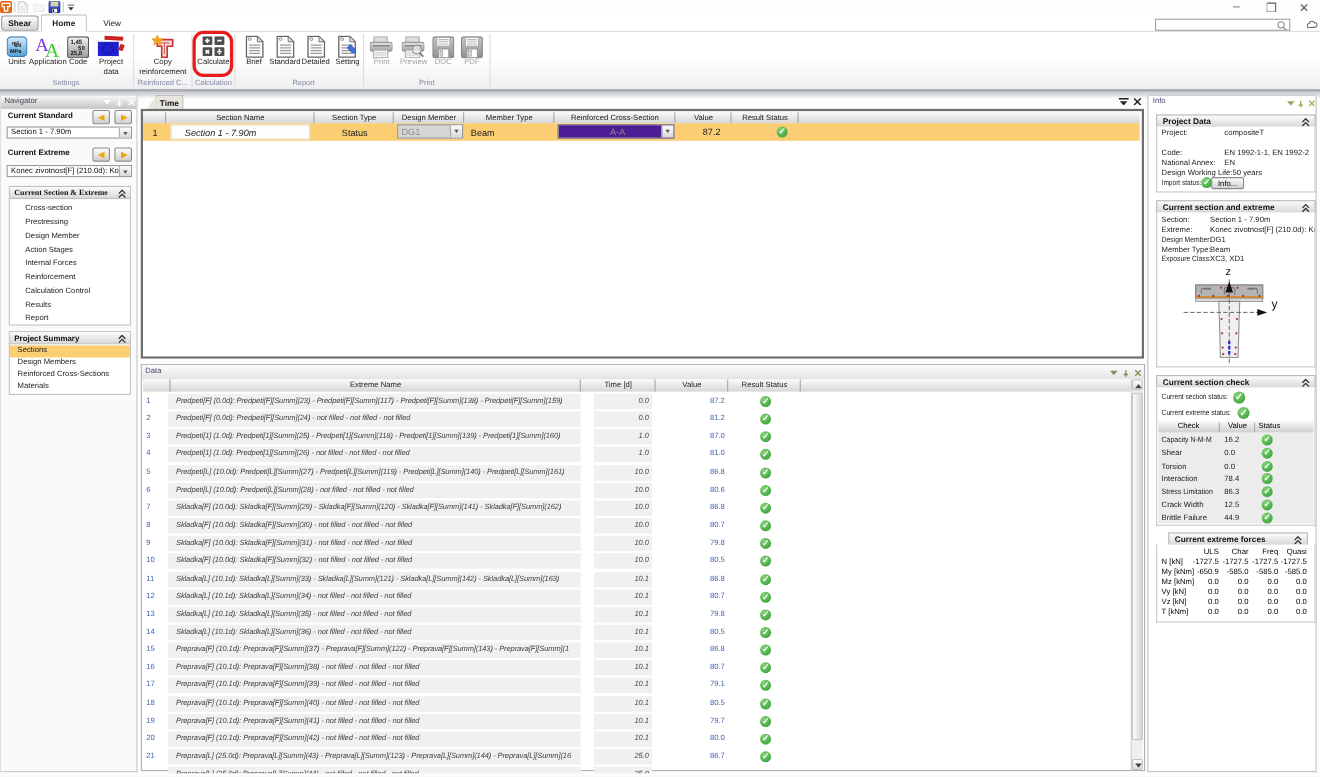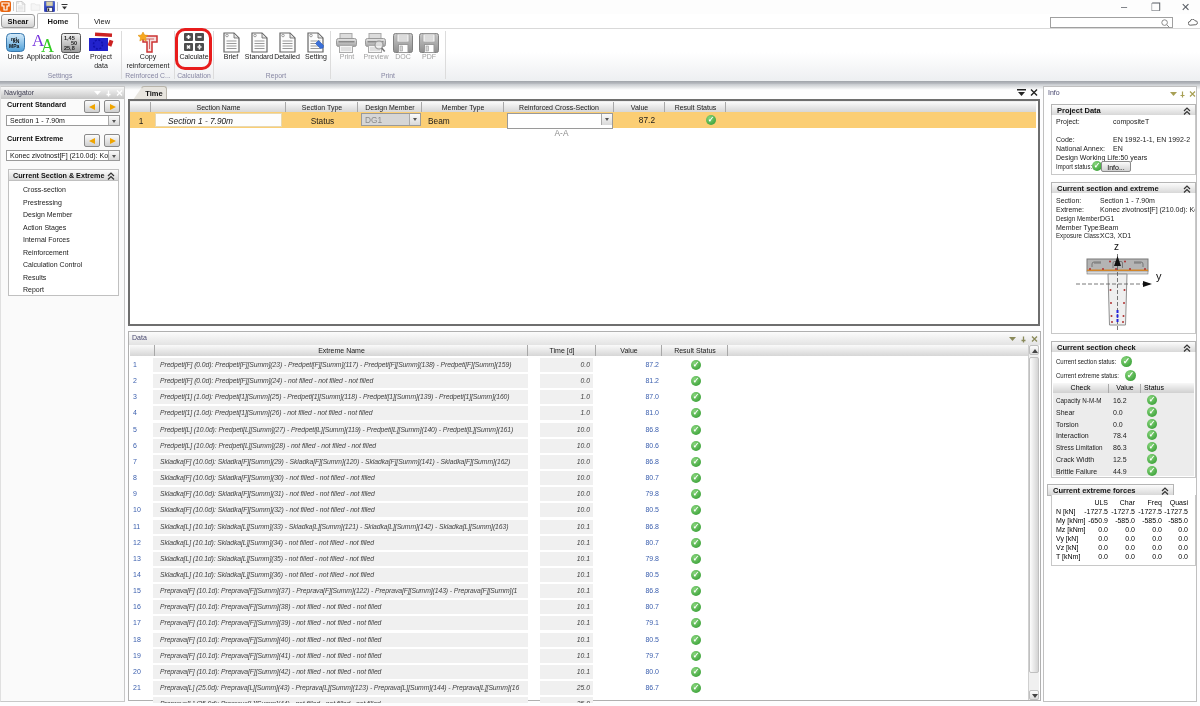--- a/index.html
+++ b/index.html
@@ -301,39 +301,55 @@
     </div>
     <div class="navlbl" style="top:13px;">Current Standard</div>
     <div class="navbtn l" style="top:13px;left:83px;"></div>
     <div class="navbtn r" style="top:13px;left:103px;"></div>
     <div class="ddrop" style="top:28px;">Section 1 - 7.90m<div class="ddbtn"></div></div>
     <div class="navlbl" style="top:47px;">Current Extreme</div>
     <div class="navbtn l" style="top:47px;left:83px;"></div>
     <div class="navbtn r" style="top:47px;left:103px;"></div>
     <div class="ddrop" style="top:63px;">Konec zivotnost[F] (210.0d): Ko<div class="ddbtn"></div></div>
     <div class="abs" style="top:82px;left:7px;width:111px;height:127px;background:#fff;border:1px solid #c0c0c0;">
-      <div class="abs" style="top:0;left:0;width:109px;height:11px;background:linear-gradient(#fbfbfb,#d8d8d8);border-bottom:1px solid #c0c0c0;">
+      <div class="abs" style="top:0;left:0;width:109px;height:11px;background:linear-gradient(#fbfbfb,#d8d8d8);border-bottom:1px solid #c0c0c0;font-family:Liberation Serif, serif;">
         <div class="abs" style="top:1px;left:4px;font-size:7.2px;font-weight:bold;color:#111;white-space:nowrap;">Current Section &amp; Extreme</div>
         <svg class="abs" style="top:2px;right:3px;" width="8" height="8" viewBox="0 0 8 8">
             <g fill="none" stroke="#333" stroke-width="1.2">
               <path d="M1 4 L4 1 L7 4"></path>
               <path d="M1 7.5 L4 4.5 L7 7.5"></path>
             </g>
           </svg>
       </div>
       <div class="navitem" style="top:16px;">Cross-section</div>
       <div class="navitem" style="top:28.5px;">Prestressing</div>
       <div class="navitem" style="top:41px;">Design Member</div>
       <div class="navitem" style="top:53.5px;">Action Stages</div>
       <div class="navitem" style="top:66px;">Internal Forces</div>
       <div class="navitem" style="top:78.5px;">Reinforcement</div>
       <div class="navitem" style="top:91px;">Calculation Control</div>
       <div class="navitem" style="top:103.5px;">Results</div>
       <div class="navitem" style="top:116px;">Report</div>
     </div>
+    <div class="abs" style="top:214px;left:7px;width:111px;height:58px;background:#fff;border:1px solid #c0c0c0;">
+      <div class="abs" style="top:0;left:0;width:109px;height:11px;background:linear-gradient(#fbfbfb,#d8d8d8);border-bottom:1px solid #c0c0c0;">
+        <div class="abs" style="top:1px;left:4px;font-size:7.2px;font-weight:bold;color:#111;">Project Summary</div>
+        <svg class="abs" style="top:2px;right:3px;" width="8" height="8" viewBox="0 0 8 8">
+            <g fill="none" stroke="#333" stroke-width="1.2">
+              <path d="M1 4 L4 1 L7 4"></path>
+              <path d="M1 7.5 L4 4.5 L7 7.5"></path>
+            </g>
+          </svg>
+      </div>
+      <div class="abs" style="top:12px;left:0px;width:109px;height:11px;background:#fbce74;"></div>
+      <div class="navitem" style="top:13px;left:7px;">Sections</div>
+      <div class="navitem" style="top:24px;left:7px;">Design Members</div>
+      <div class="navitem" style="top:35px;left:7px;">Reinforced Cross-Sections</div>
+      <div class="navitem" style="top:46px;left:7px;">Materials</div>
+    </div>
   </div>
   <div id="maintab">Time</div>
   <svg class="abs" style="top:89px;left:1017px;" width="21" height="7" viewBox="0 0 21 7">
     <rect x="0" y="0" width="9" height="1.5" fill="#222"></rect>
     <path d="M1 3 h7 l-3.5 4 z" fill="#222"></path>
     <path d="M14 0.5 l6 6 M20 0.5 l-6 6" stroke="#222" stroke-width="1.4"></path>
   </svg>
   <div id="mainpanel">
     <div id="mainhdr">
       <div class="mh" style="left:0;width:21px;"></div>
@@ -344,21 +360,21 @@
       <div class="mh" style="left:375px;width:109px;">Reinforced Cross-Section</div>
       <div class="mh" style="left:485px;width:50px;">Value</div>
       <div class="mh" style="left:536px;width:60px;">Result Status</div>
     </div>
     <div id="mainrow">
       <div class="abs" style="top:4px;left:0;width:22px;text-align:center;">1</div>
       <div class="abs" style="top:1px;left:25px;width:127px;height:14px;background:#fdfdfd;border:1px solid #e8d8b0;font-style:italic;padding:2px 0 0 12px;">Section 1 - 7.90m</div>
       <div class="abs" style="top:4px;left:157px;width:71px;text-align:center;">Status</div>
       <div class="abs" style="top:1px;left:231px;width:60px;height:13px;background:#d6d6d6;border:1px solid #9a9a9a;color:#8a8a8a;padding:1px 0 0 3px;">DG1<div class="ddbtn" style="height:11px;"></div></div>
       <div class="abs" style="top:4px;left:298px;">Beam</div>
-      <div class="abs" style="top:1px;left:377px;width:106px;height:13px;background:#ffffff;border:1px solid #9a9a9a;color:#8a8a8a;padding:14px 0 0 3px;text-align:center;">A-A<div class="ddbtn" style="height:11px;"></div></div>
+      <div class="abs" style="top:1px;left:377px;width:106px;height:13px;background:#4c1d95;border:1px solid #9a9a9a;color:#8a8a8a;padding:1px 0 0 3px;text-align:center;">A-A<div class="ddbtn" style="height:11px;"></div></div>
       <div class="abs" style="top:3px;left:485px;width:40px;text-align:right;">87.2</div>
       <div class="gcheck" style="top:3px;left:576px;width:10px;height:10px;font-size:8px;line-height:10px;">✓</div>
     </div>
   </div>
   <div id="datapanel">
     <div id="data-title">Data
       <svg class="abs" style="top:4px;left:880px;" width="30" height="7" viewBox="0 0 30 7">
         <path d="M0 1 h7 l-3.5 4 z" fill="#8a8a5a"></path>
         <g stroke="#8a8a5a" stroke-width="1.3" fill="none">
             <path d="M14.5 0.5 v4 M12.5 4.5 h4 M14.5 4.5 v2"></path>
@@ -659,21 +675,21 @@
           <div class="gcheck" style="top:59px;left:94px;width:10px;height:10px;font-size:8px;line-height:10px;">✓</div>
         <div class="ilabel" style="top:73px;left:3px;">Crack Width</div>
           <div class="ilabel" style="top:73px;left:60px;">12.5</div>
           <div class="gcheck" style="top:71px;left:94px;width:10px;height:10px;font-size:8px;line-height:10px;">✓</div>
         <div class="ilabel" style="top:85px;left:3px;">Brittle Failure</div>
           <div class="ilabel" style="top:85px;left:60px;">44.9</div>
           <div class="gcheck" style="top:83px;left:94px;width:10px;height:10px;font-size:8px;line-height:10px;">✓</div>
       </div>
     </div>
 
-    <div class="gbox-h" style="top:397px;left:3px;width:127px;height:12px;padding:1px 0 0 5px;">Current extreme forces<svg class="abs" style="top:2px;right:4px;" width="8" height="8" viewBox="0 0 8 8">
+    <div class="gbox-h" style="top:397px;left:18px;width:127px;height:12px;padding:1px 0 0 5px;">Current extreme forces<svg class="abs" style="top:2px;right:4px;" width="8" height="8" viewBox="0 0 8 8">
           <g fill="none" stroke="#333" stroke-width="1.2">
             <path d="M1 4 L4 1 L7 4"></path>
             <path d="M1 7.5 L4 4.5 L7 7.5"></path>
           </g>
         </svg></div>
     <div class="abs" style="top:408px;left:7px;width:145px;height:71px;background:#fff;border:1px solid #c8c8c8;border-top:none;font-size:7px;">
       <div class="abs" style="top:4px;left:0px;width:56px;text-align:right;">ULS</div>
       <div class="abs" style="top:4px;left:56px;width:27px;text-align:right;">Char</div>
       <div class="abs" style="top:4px;left:83px;width:27px;text-align:right;">Freq</div>
       <div class="abs" style="top:4px;left:110px;width:26px;text-align:right;">Quasi</div>

